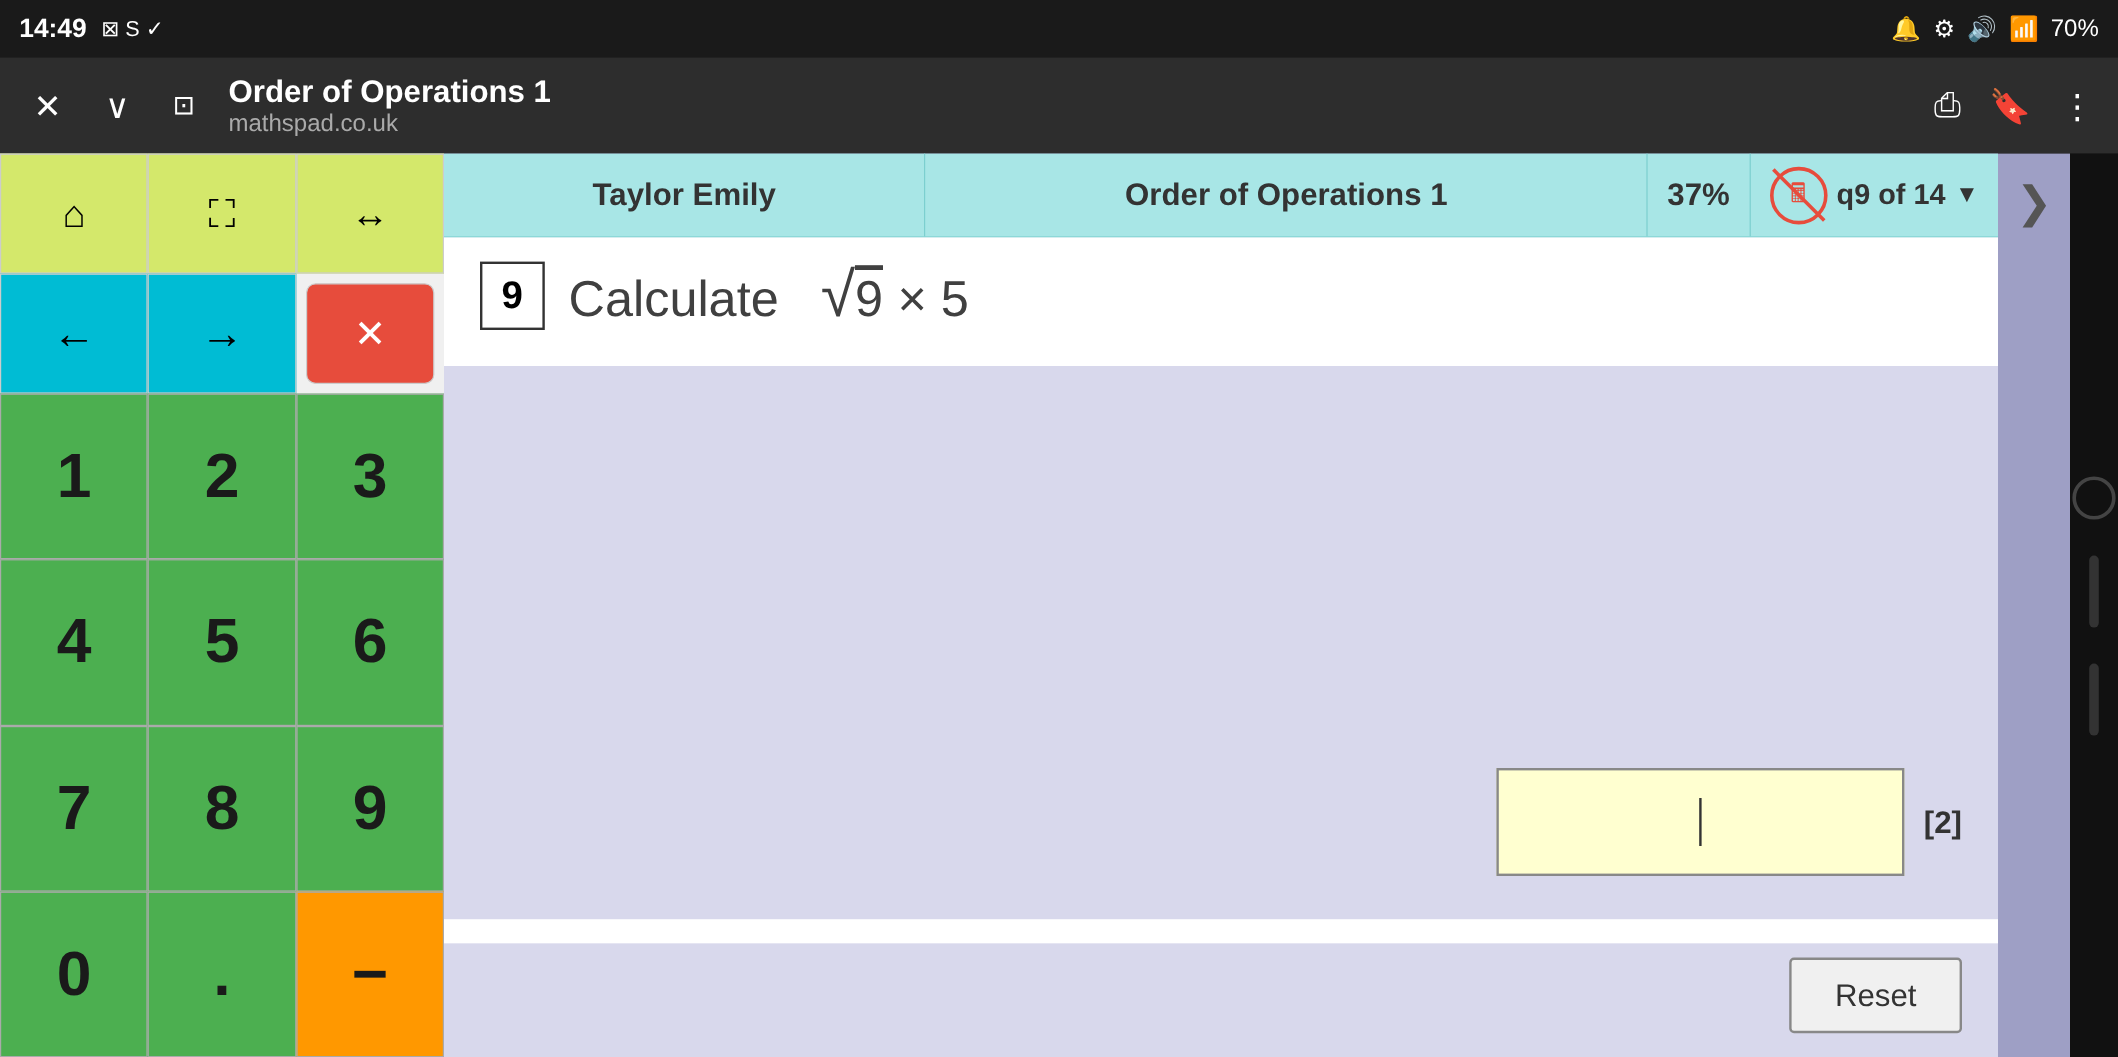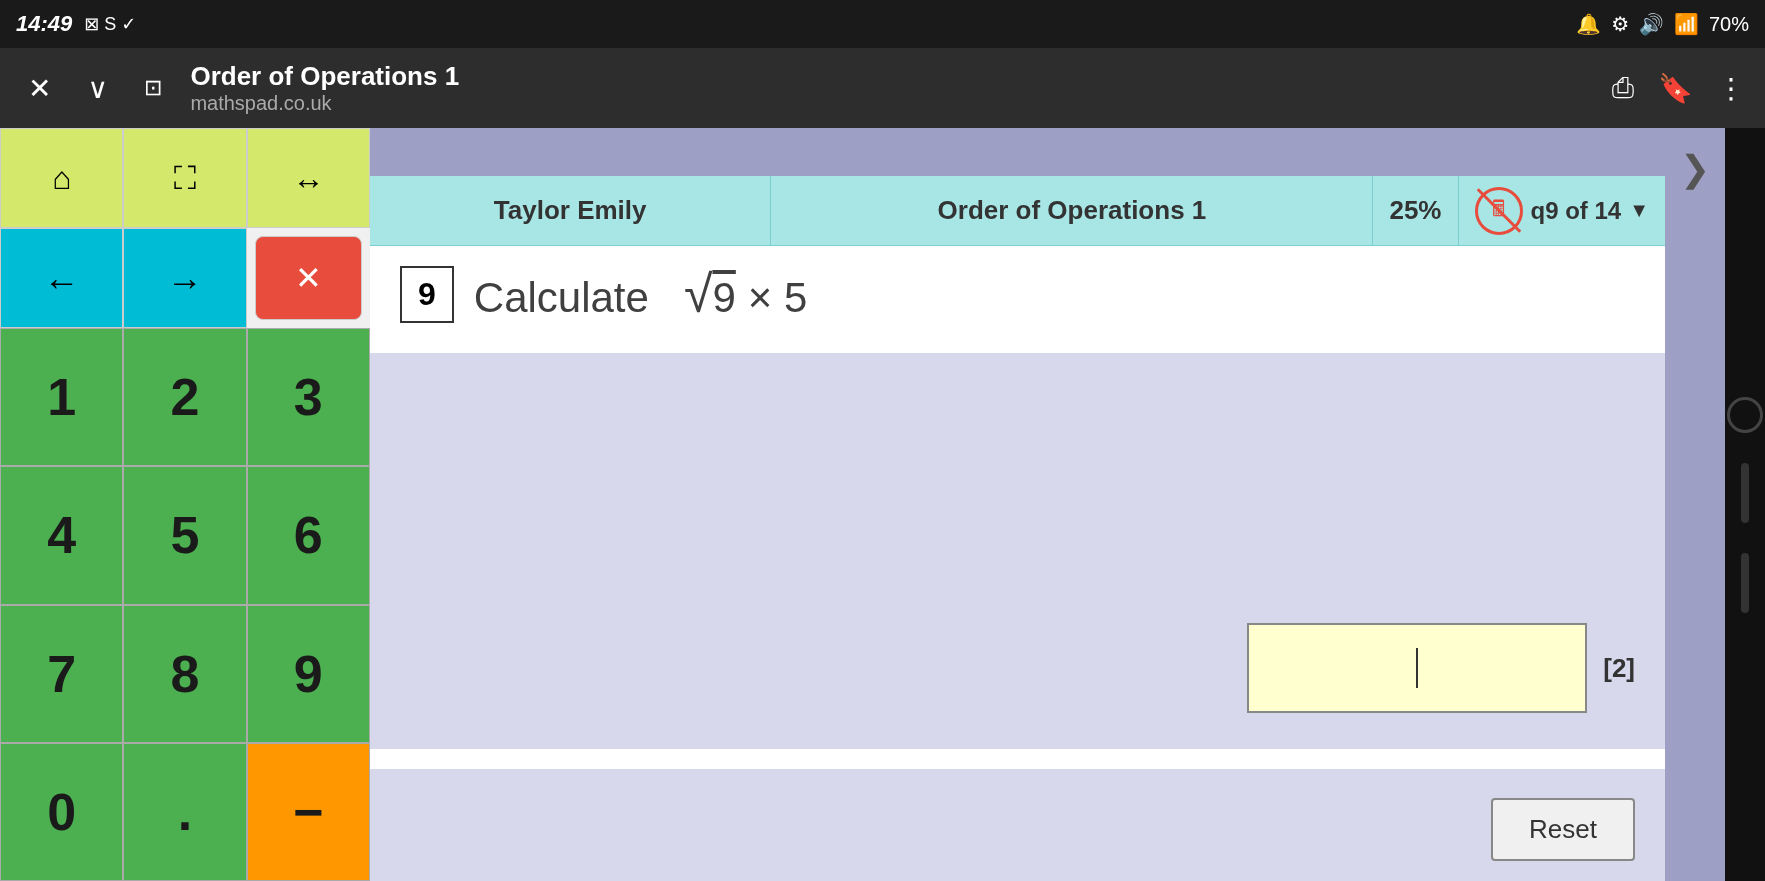--- a/index.html
+++ b/index.html
@@ -18,21 +18,20 @@
       color: white;
       height: 48px;
       display: flex;
       align-items: center;
       padding: 0 16px;
       font-size: 22px;
     }
     .status-time {
       font-weight: bold;
       margin-right: 8px;
-      font-style: italic;
     }
     .status-right {
       margin-left: auto;
       display: flex;
       align-items: center;
       gap: 10px;
       font-size: 20px;
     }
 
     
@@ -144,21 +143,20 @@
     }
 
     
     .app-header {
       background: #a8e6e6;
       display: grid;
       grid-template-columns: 1fr 1.5fr auto auto;
       height: 70px;
       align-items: center;
       border-bottom: 1px solid #7ccfcf;
-      margin-top: 48px;
     }
     .header-student {
       display: flex;
       align-items: center;
       justify-content: center;
       font-size: 26px;
       font-weight: bold;
       color: #333;
       border-right: 1px solid #7ccfcf;
       height: 100%;
@@ -414,21 +412,21 @@
       <div class="num-btn num-dot">.</div>
       <div class="num-btn num-minus">−</div>
     </div>
   </div>
 
   <div class="app-content">
 
     <div class="app-header">
       <div class="header-student">Taylor Emily</div>
       <div class="header-title">Order of Operations 1</div>
-      <div class="header-percent">25%</div>
+      <div class="header-percent">37%</div>
       <div class="header-progress">
         <div class="no-calc-icon">
           <span style="font-size:22px;">🖩</span>
         </div>
         <span class="q-progress">q9 of 14</span>
         <span class="chevron-down">▼</span>
       </div>
     </div>
 
     <div style="flex:1; display:flex; flex-direction:column; background: white; margin: 0; position:relative;">
@@ -449,21 +447,21 @@
         <div style="flex:1; background:#d8d8ec; position:relative; min-height:200px; margin: 0 -30px; padding: 20px 30px; display:flex; flex-direction:column; justify-content:flex-end; align-items:flex-end;">
           <div class="answer-row">
             <div class="answer-input">
               <span class="cursor-line"></span>
             </div>
             <span class="marks-badge">[2]</span>
           </div>
         </div>
       </div>
 
-      <div style="background: #d8d8ec; padding: 29px 30px 20px; display:flex; justify-content:flex-end; gap:16px;">
+      <div style="background: #d8d8ec; padding: 12px 30px 20px; display:flex; justify-content:flex-end; gap:16px;">
         <button class="btn-reset">Reset</button>
       </div>
     </div>
 
   </div>
 
   <div class="right-nav">
     <span class="right-arrow">❯</span>
   </div>
 

